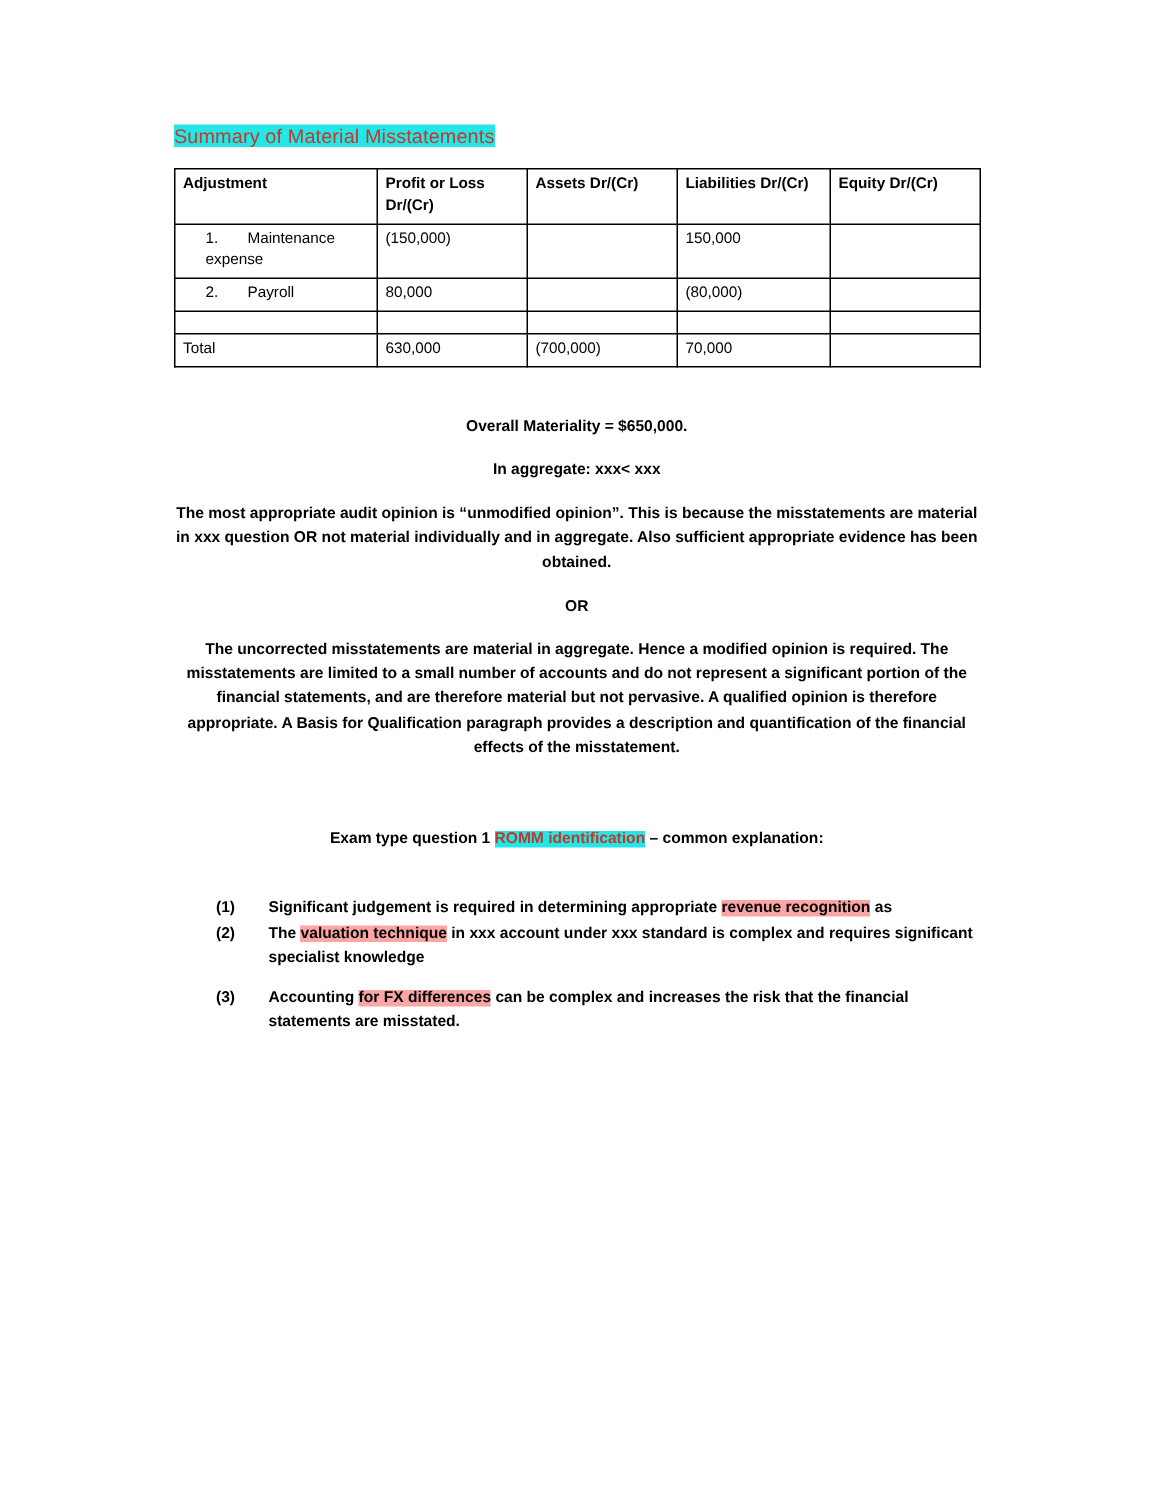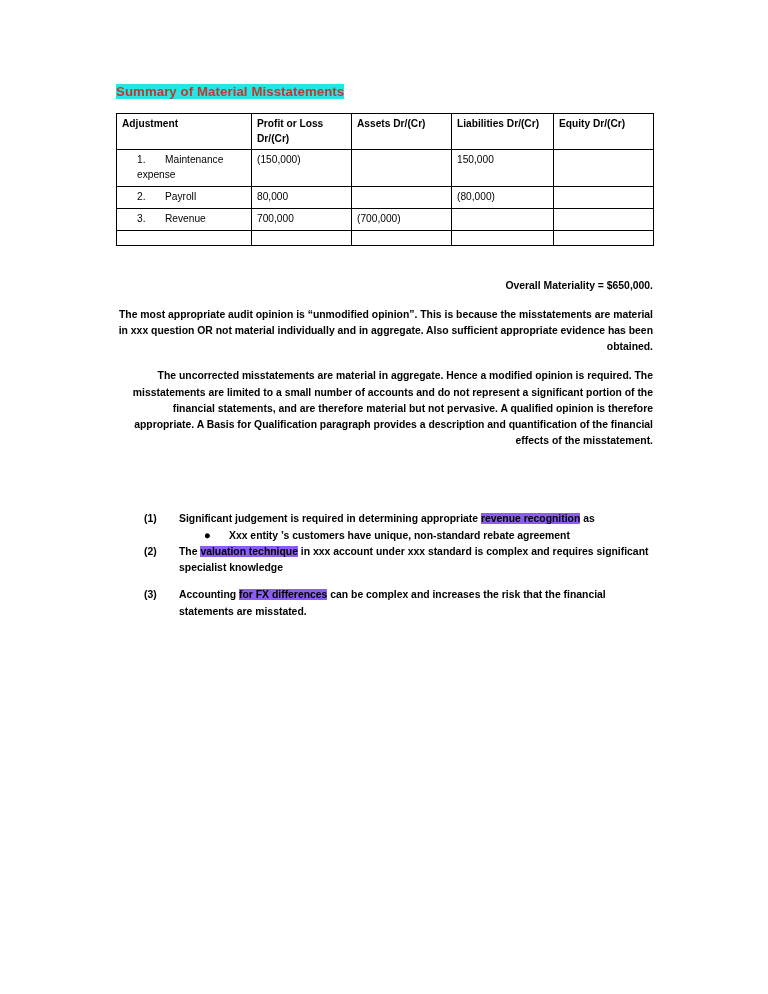--- a/index.html
+++ b/index.html
@@ -24,21 +24,21 @@
   .content {
     position: absolute;
     left: 116px;
     top: 82px;
     width: 537px;
   }
 
   
   .doc-title {
     font-size: 13.2px;
-    font-weight: bold;
+    font-weight: normal;
     color: #C0392B;
     background: #25E6E6;
     display: inline;
     line-height: 1.35;
     letter-spacing: 0.1px;
     text-align: center;
   }
   .title-wrap { margin: 0 0 12px 0; }
 
   
@@ -75,26 +75,26 @@
   .rowtall td { height: 34px; }
   .rowshort td { height: 17px; }
   .rowempty td { height: 15px; }
 
   
   p.body {
     font-size: 10.4px;
     font-weight: bold;
     line-height: 1.56;
     margin: 0 0 13px 0;
-    text-align: right;
+    text-align: center;
   }
   .gap-lg { height: 17px; }
   .gap-xl { height: 32px; }
 
-  .hl-yellow { background: #8b5cf6; }
+  .hl-yellow { background: #fca5a5; }
   .hl-cyan-red {
     background: #25E6E6;
     color: #C0392B;
   }
 
   
   .numlist { margin: 0; padding: 0; }
   .numitem {
     position: relative;
     font-size: 10.4px;
@@ -162,63 +162,66 @@
           <td>150,000</td>
           <td></td>
         </tr>
         <tr class="rowshort">
           <td class="numcell"><span class="n">2.</span><span>Payroll</span></td>
           <td>80,000</td>
           <td></td>
           <td>(80,000)</td>
           <td></td>
         </tr>
+        <tr class="rowempty">
+          <td></td>
+          <td></td>
+          <td></td>
+          <td></td>
+          <td></td>
+        </tr>
         <tr class="rowshort">
-          <td class="numcell"><span class="n">3.</span><span>Revenue</span></td>
-          <td>700,000</td>
+          <td>Total</td>
+          <td>630,000</td>
           <td>(700,000)</td>
-          <td></td>
-          <td></td>
-        </tr>
-        <tr class="rowempty">
-          <td></td>
-          <td></td>
-          <td></td>
-          <td></td>
+          <td>70,000</td>
           <td></td>
         </tr>
       </tbody>
     </table>
 
     <div class="gap-xl"></div>
 
     <p class="body">Overall Materiality = $650,000.</p>
+    <p class="body">In aggregate: xxx&lt; xxx</p>
     <p class="body">The most appropriate audit opinion is “unmodified opinion”. This is because the misstatements are material in xxx question OR not material individually and in aggregate. Also sufficient appropriate evidence has been obtained.</p>
+    <p class="body">OR</p>
 
     <p class="body"><span>The uncorrected misstatements are material in aggregate. Hence a modified opinion is required. The misstatements are limited to a small number of accounts and do not represent a significant portion of the financial statements, and are therefore </span><b>material but not pervasive</b><span>. A qualified opinion is therefore appropriate. A Basis for Qualification paragraph provides a description and quantification of the financial effects of the misstatement.</span></p>
 
 
     <div class="gap-xl"></div>
 
+    <p class="body"><span>Exam type question 1 </span><span class="hl-cyan-red">ROMM identification</span><span> – common explanation:</span></p>
 
     <div class="gap-lg"></div>
 
 
     <div class="numlist">
 
       <div class="numitem">
         <span class="marker">(1)</span><span>Significant judgement is required in determining appropriate </span><span class="hl-yellow">revenue recognition</span><span> as</span>
       </div>
 
       <div class="bullist">
         <div class="bulitem">
           <span class="dot">●</span>
         </div>
         <div class="bulitem">
-          <span class="dot">●</span><span>Xxx entity ’s customers have unique, non-standard rebate agreement</span>
+          <span class="dot">●</span>
         </div>
       </div>
 
       <div class="numitem">
         <span class="marker">(2)</span><span>The </span><span class="hl-yellow">valuation technique</span><span> in xxx account under xxx standard is complex and requires significant specialist knowledge</span>
       </div>
 
       <div class="spacer10"></div>
 
       <div class="numitem">

